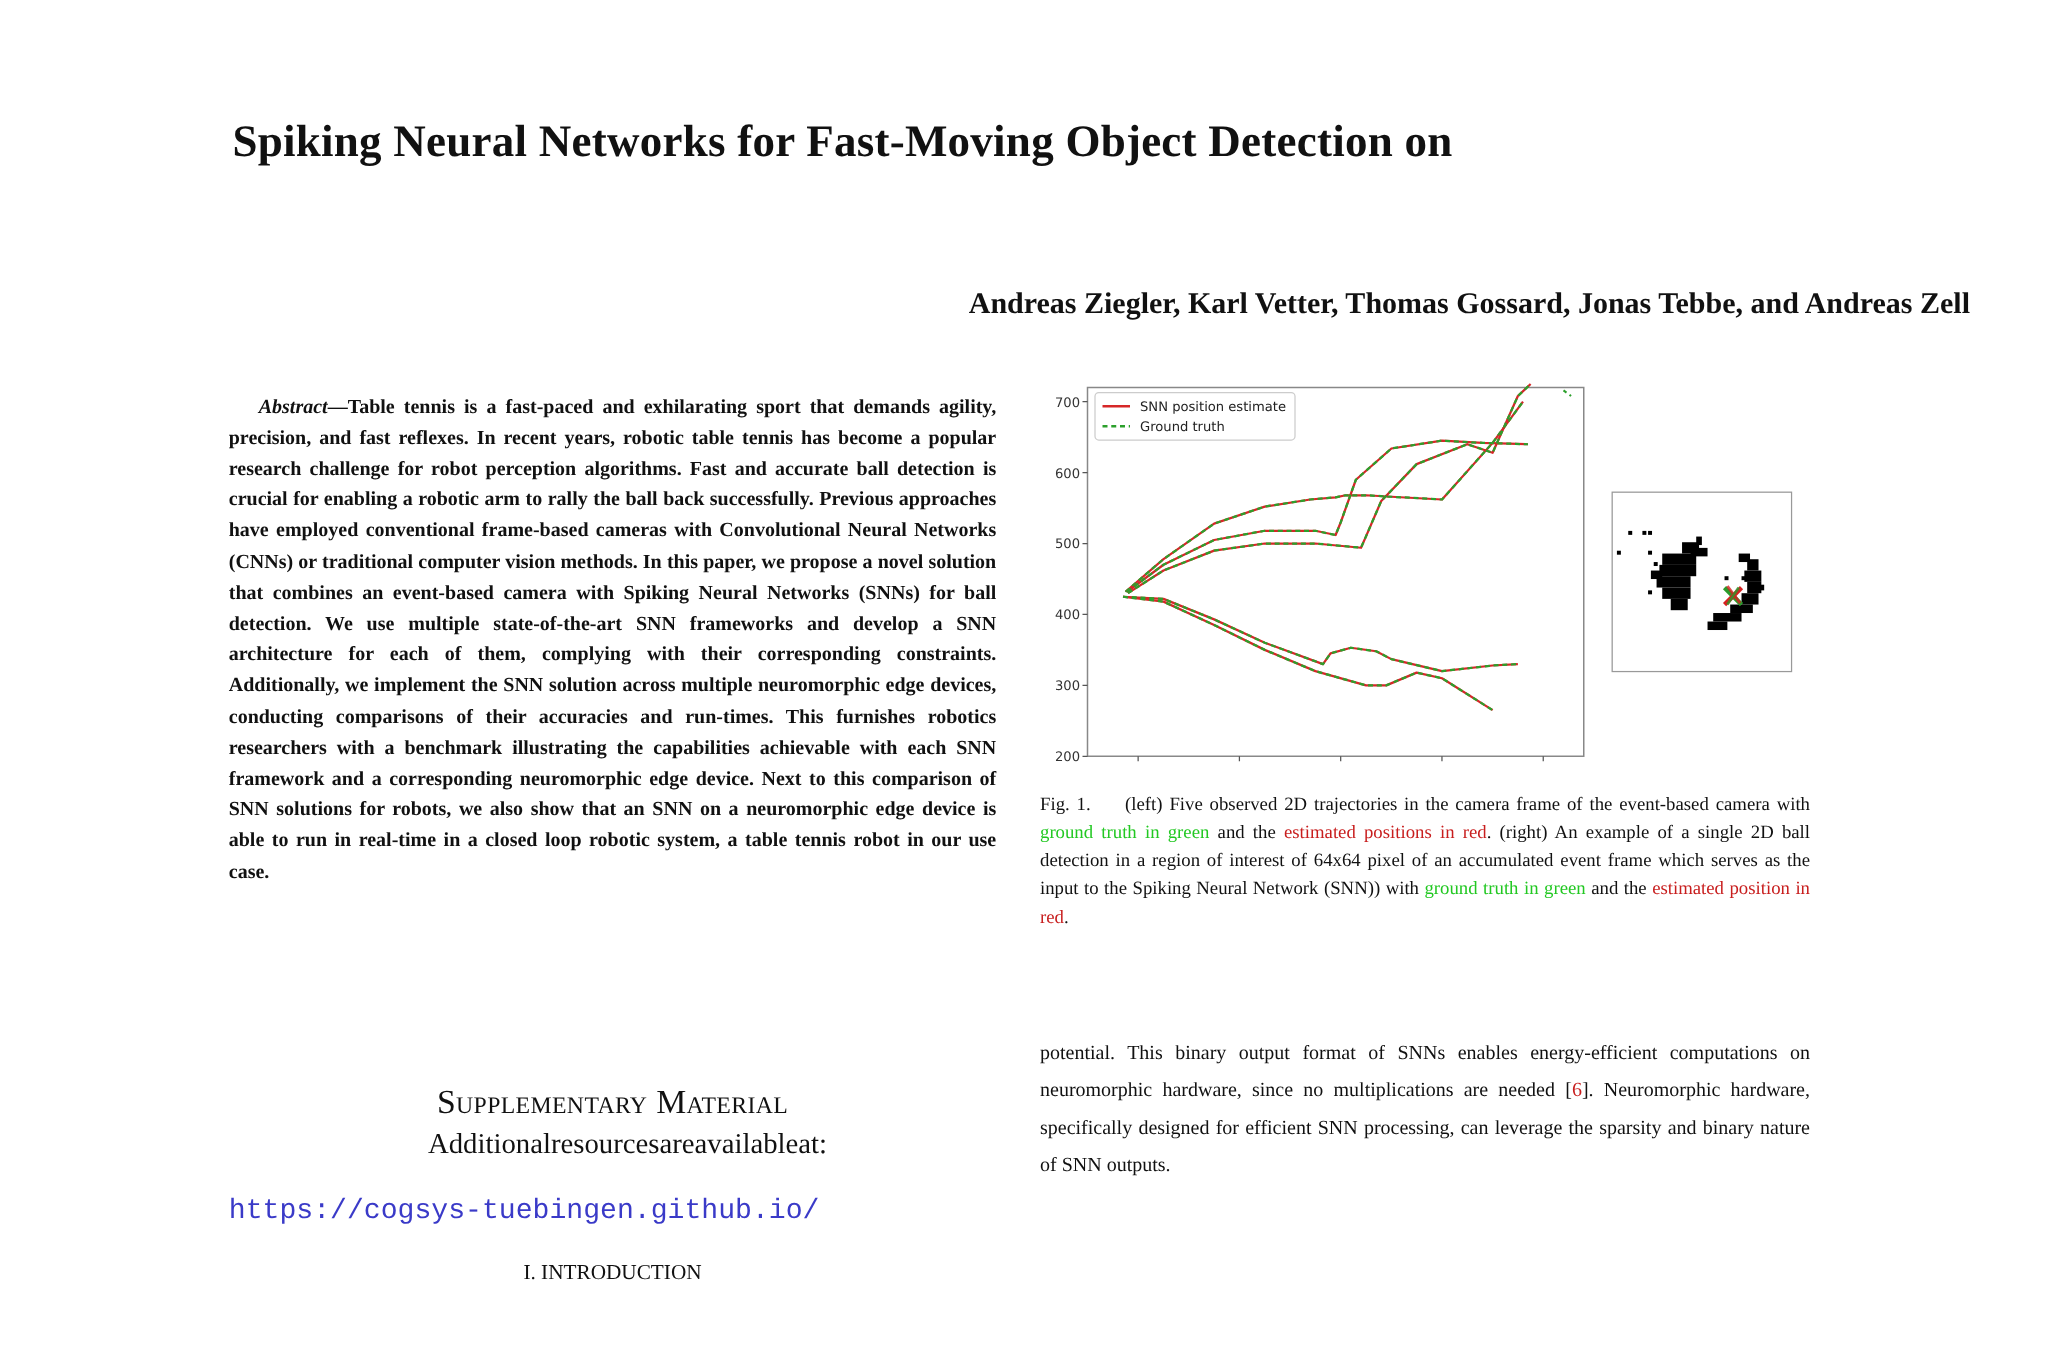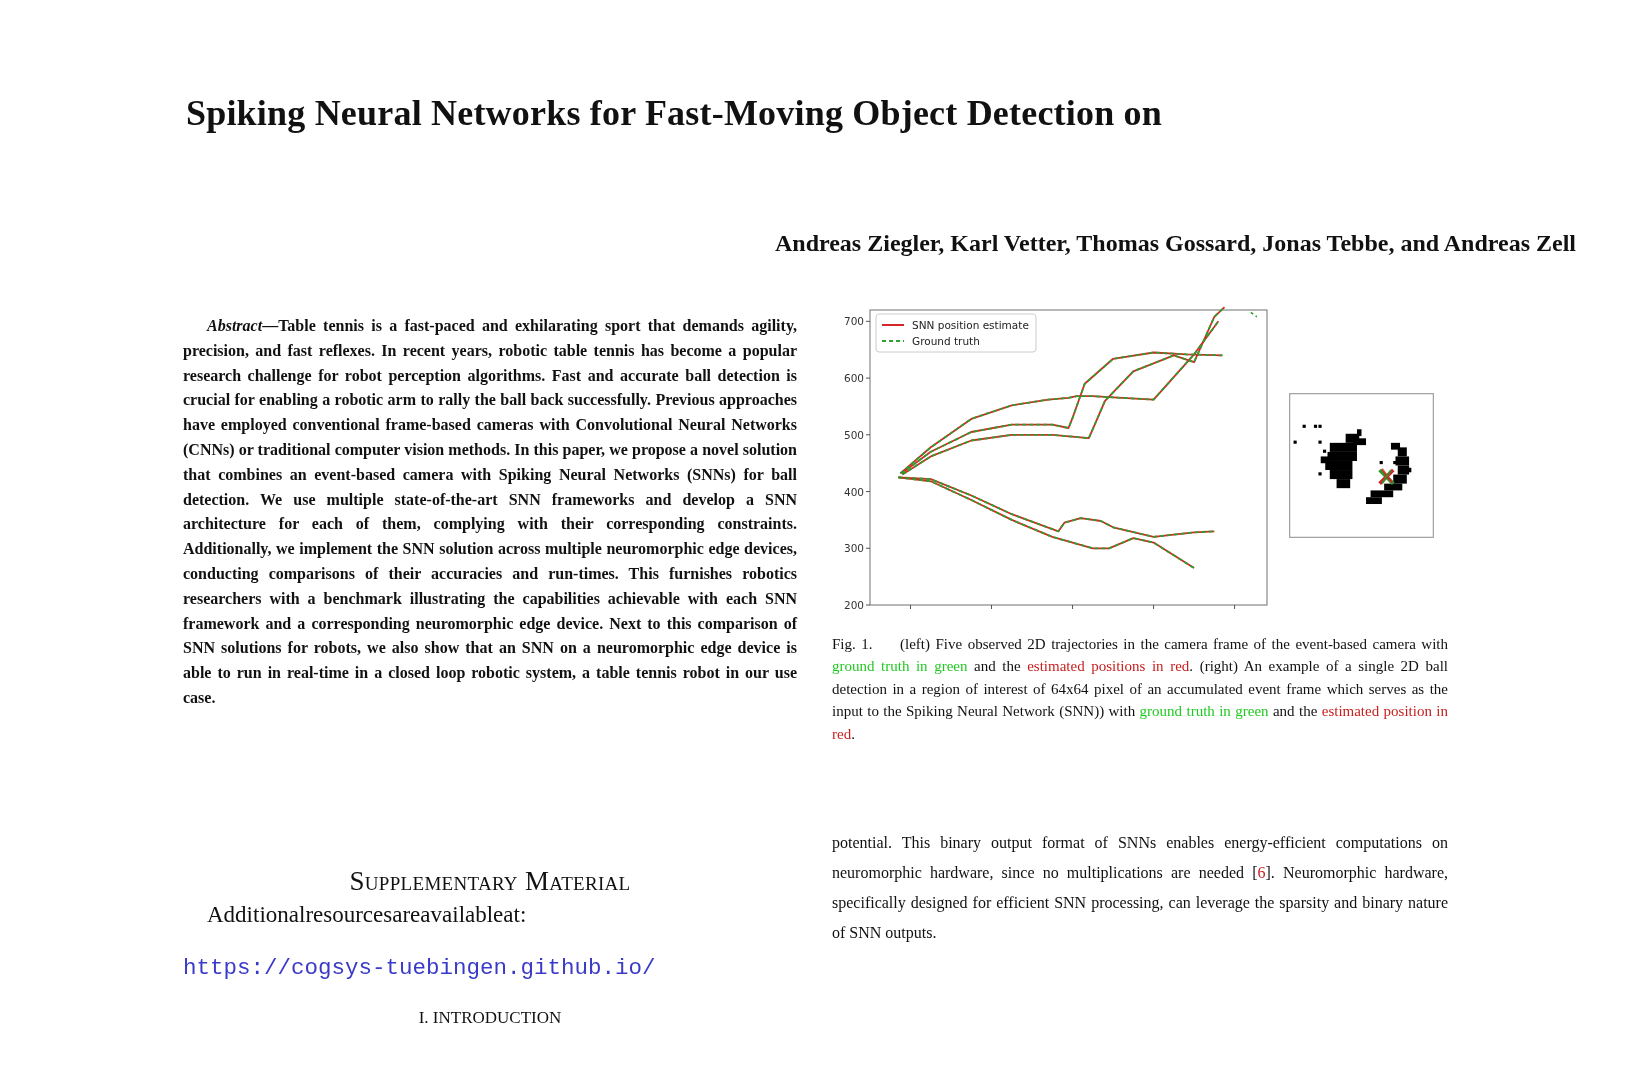--- a/index.html
+++ b/index.html
@@ -10,21 +10,21 @@
            font-size: 36px; letter-spacing: 0.2px; line-height: 50px; top: 88px; }
   .authors { left: 0; width: 1576px; text-align: right; font-size: 24px; top: 230px; font-weight: bold; }
   .colL { left: 183px; width: 614px; }
   .abstract { top: 314px; font-size: 16px; line-height: 24.8px; font-weight: bold;
               text-align: justify; text-indent: 24px; }
   .abstract .lab { font-style: italic; }
   .section-head { text-align: center; font-size: 27px; }
   .smallcaps { font-variant: small-caps; letter-spacing: 0.3px; }
   .supp-head { top: 866px; }
   .supp-text { top: 900px; font-size: 23px; line-height: 30px; }
-  .supp-line1 { display: flex; justify-content: flex-start; padding-left: 24px; }
+  .supp-line1 { display: flex; justify-content: center; padding-left: 24px; }
   .url { font-family: "Liberation Mono", "DejaVu Sans Mono", monospace; color: #3a3ac8;
          font-size: 22.5px; line-height: 30px; margin-top: 23px; }
   .intro-head { top: 1008px; font-size: 17px; }
   .colR { left: 832px; width: 616px; }
   .caption { top: 633px; font-size: 15px; line-height: 22.4px; text-align: justify; }
   .green { color: #22c822; }
   .red { color: #c81e1e; }
   .body-right { top: 828px; font-size: 16px; line-height: 30px; text-align: justify; }
   .body-right p { margin: 0; }
   .indent { text-indent: 24px; }

